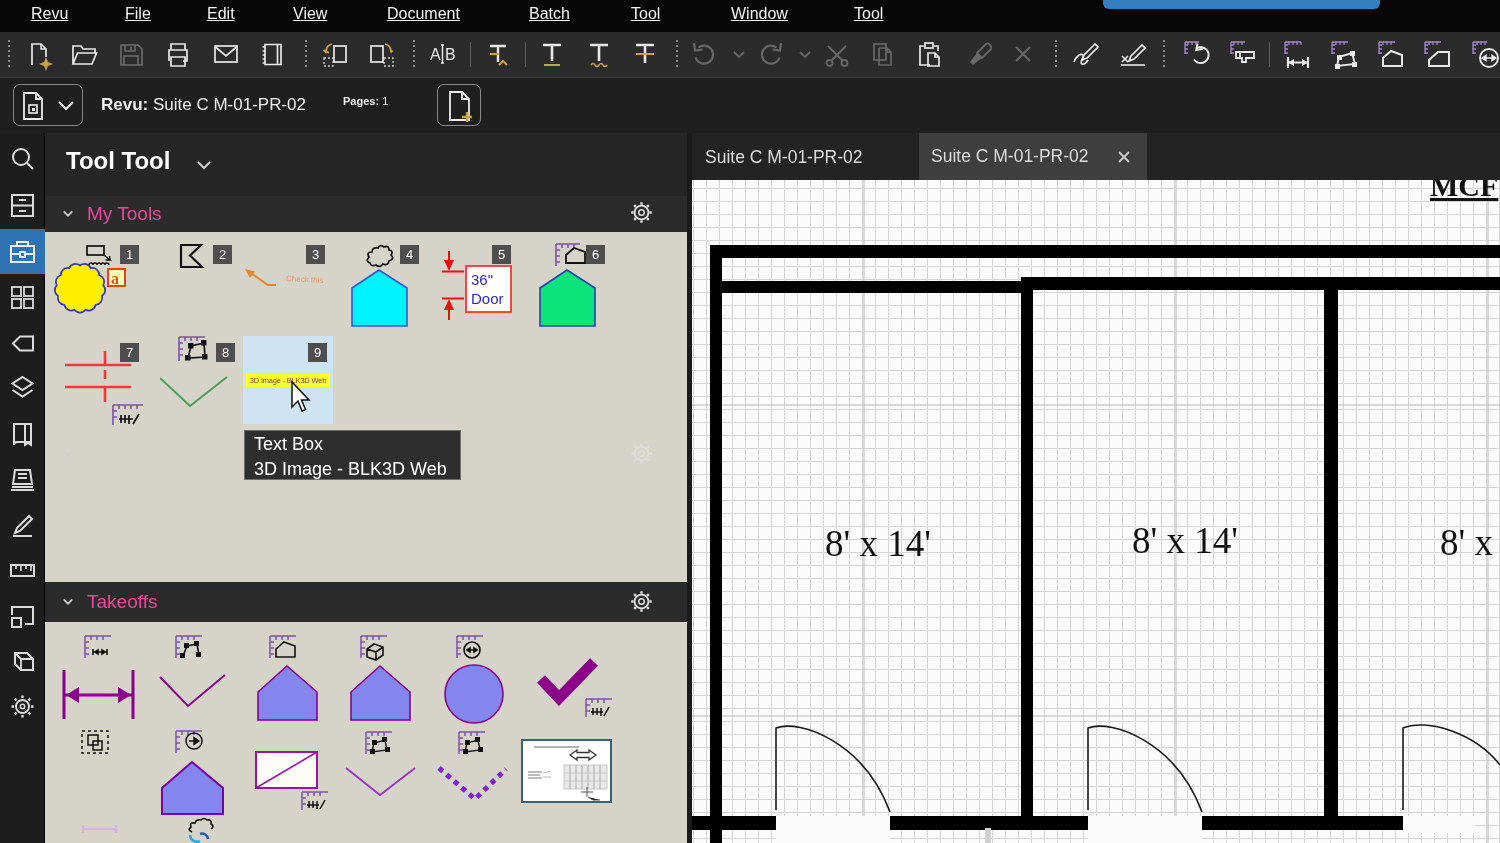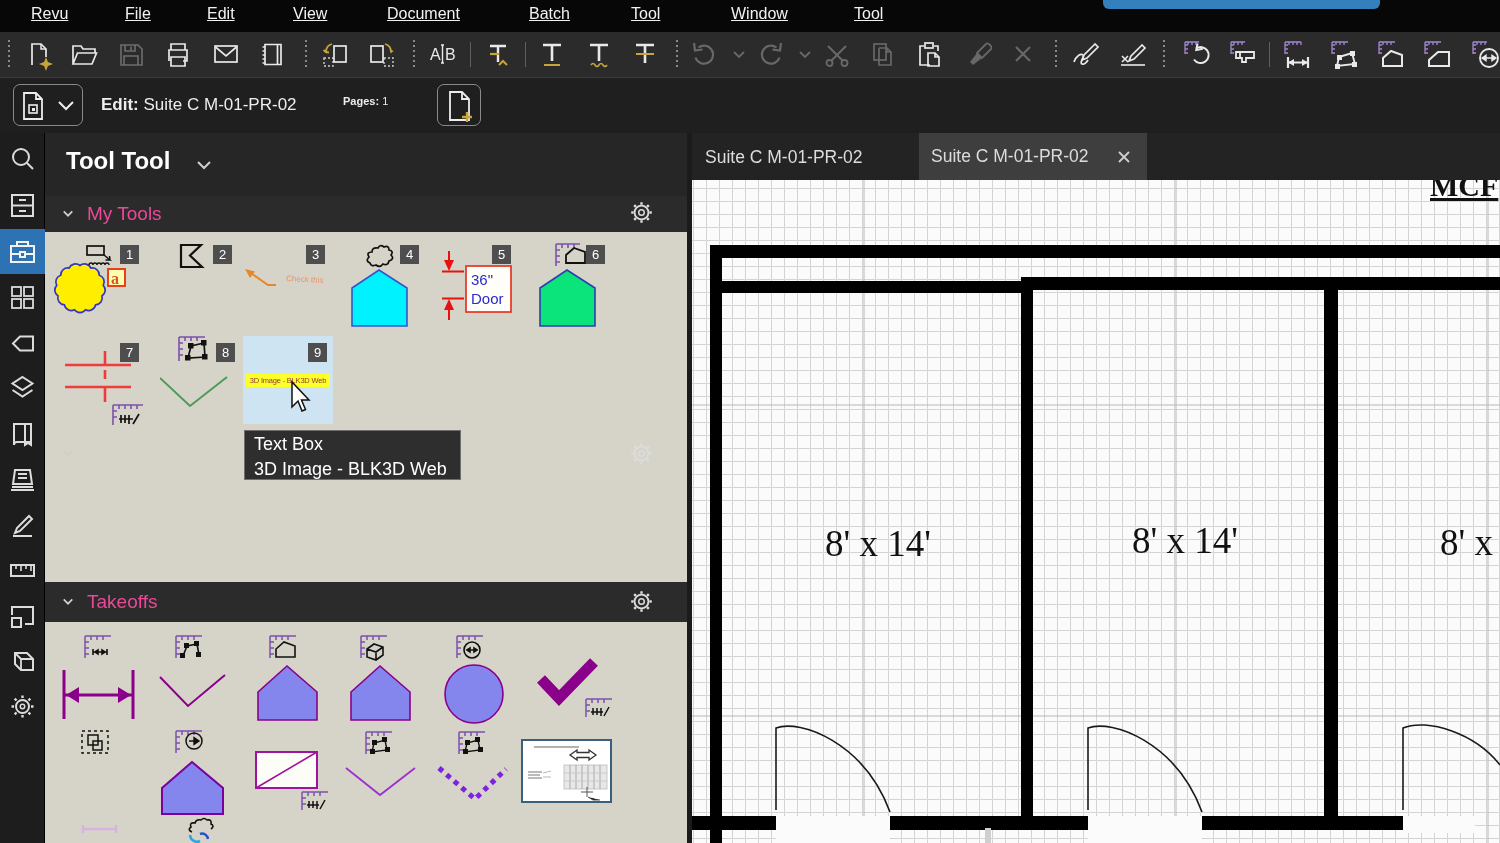--- a/index.html
+++ b/index.html
@@ -238,21 +238,21 @@
       <rect x="9" y="14" width="8" height="8" fill="none" stroke="#ededed" stroke-width="1.6"></rect>
       <rect x="12" y="17" width="3" height="3" fill="#ededed"></rect>
     </svg>
     <svg style="position:absolute;left:55px;top:20px;" width="22" height="16" viewBox="0 0 22 16">
       <path d="M4 4 l7 7 7-7" fill="none" stroke="#ededed" stroke-width="2"></path>
     </svg>
     <svg style="position:absolute;left:446px;top:12px;" width="28" height="32" viewBox="0 0 28 32">
       <path d="M4 2 h12 l7 7 v21 h-19 z M16 2 v7 h7" fill="none" stroke="#ededed" stroke-width="1.8"></path>
       <path d="M21 22 v10 M16 27 h10" stroke="#c9a43a" stroke-width="2.4"></path>
     </svg>
-    <div style="position:absolute;left:101px;top:17px;font-size:17px;"><b>Edit:</b> Suite C M-01-PR-02</div>
+    <div style="position:absolute;left:101px;top:17px;font-size:17px;"><b>Revu:</b> Suite C M-01-PR-02</div>
     <div style="position:absolute;left:343px;top:17px;font-size:11px;"><b>Pages:</b> 1</div>
   </div>
   <div class="abs" id="sidebar">
     <div style="position:absolute;left:0;top:96px;width:45px;height:45px;background:#2d72b2;"></div>
 
     <svg class="sic" style="top:4px" width="45" height="45" viewBox="0 0 45 45">
       <circle cx="21" cy="20" r="8" fill="none" stroke="#dcdcdc" stroke-width="2"></circle>
       <path d="M27 26 l6 6" stroke="#dcdcdc" stroke-width="2"></path>
     </svg>
 

